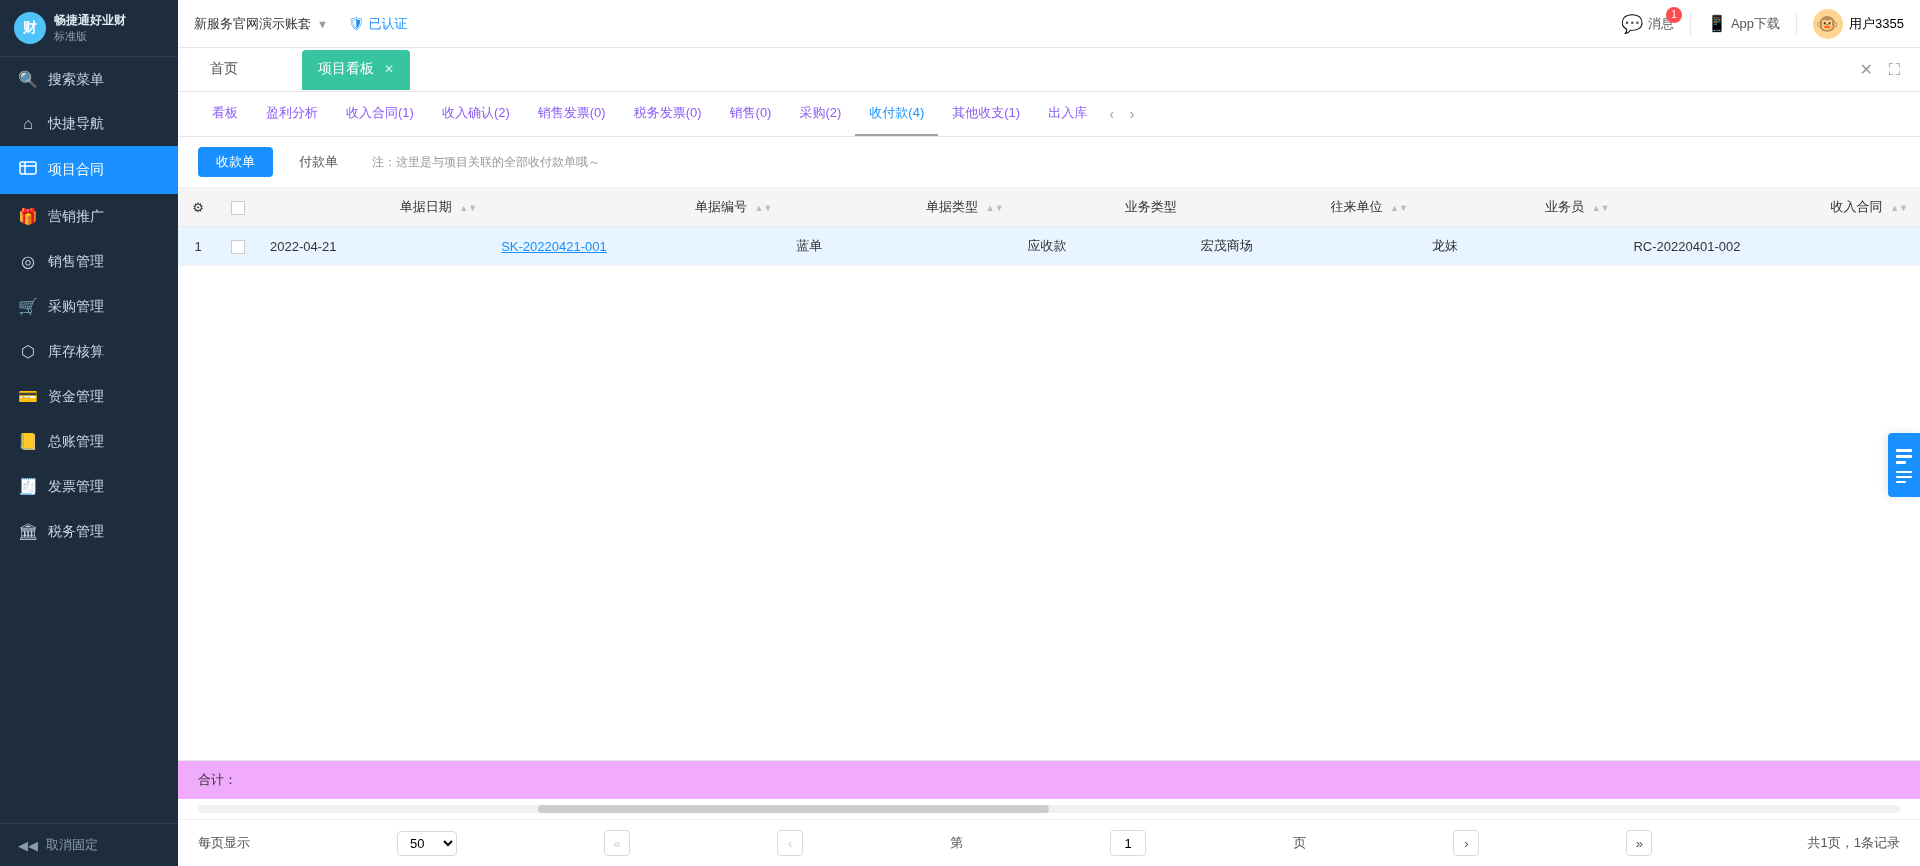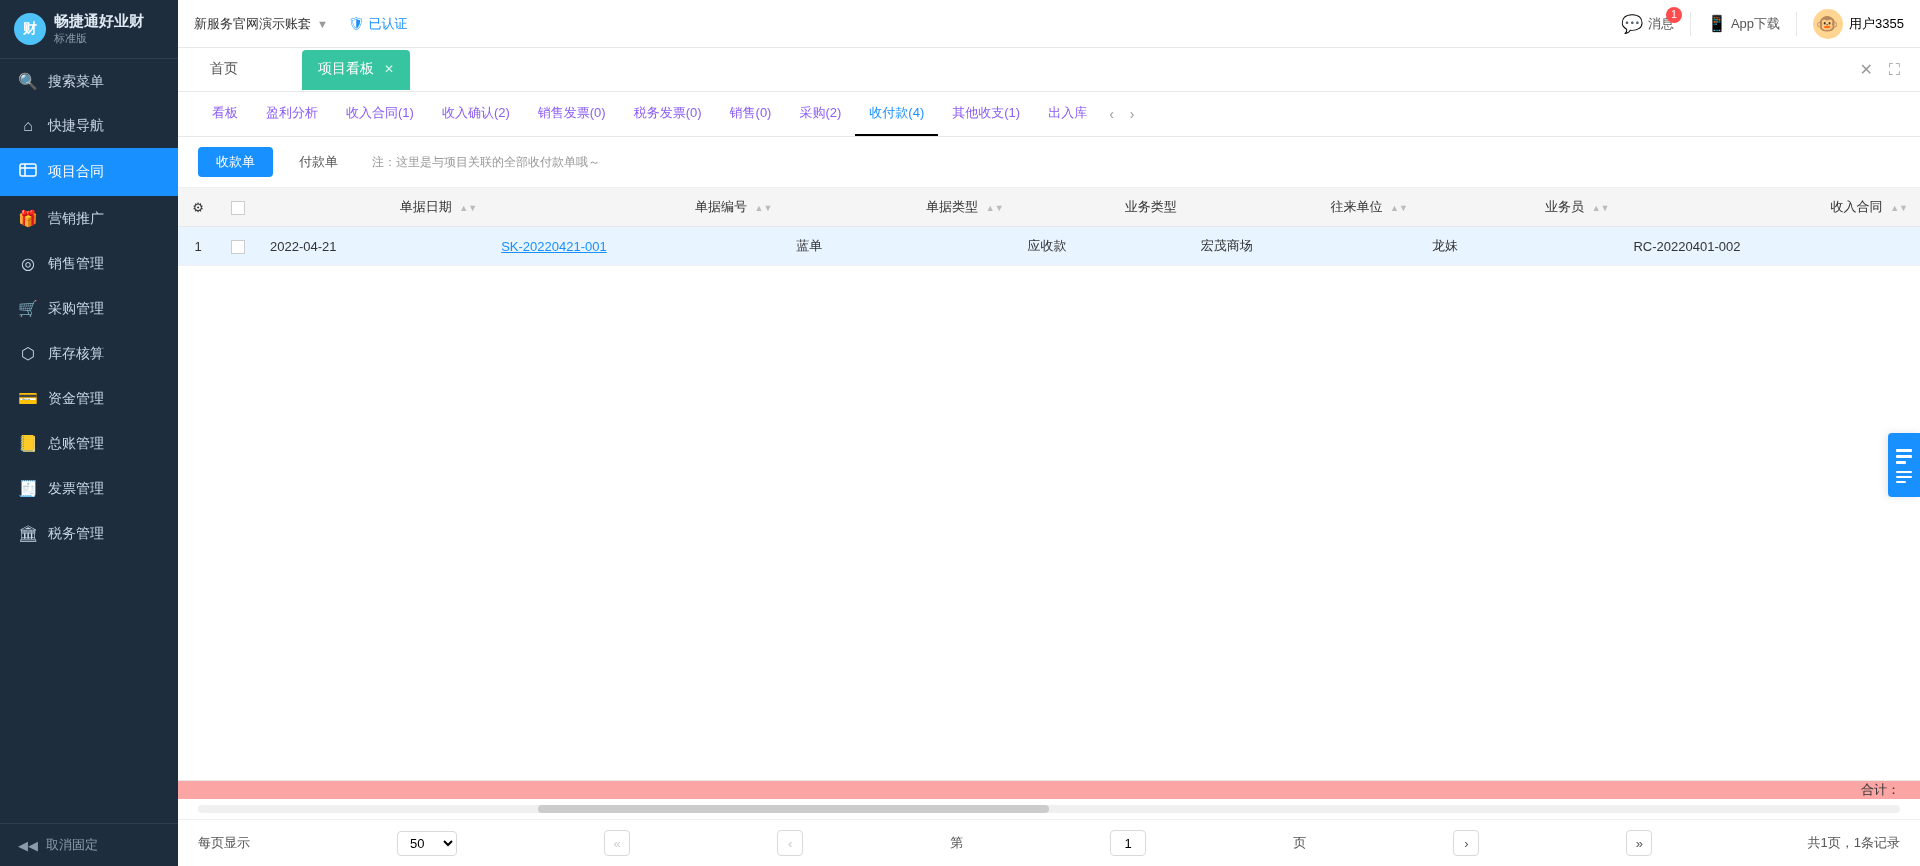--- a/index.html
+++ b/index.html
@@ -151,21 +151,21 @@
     }
     .subtabs::-webkit-scrollbar { height: 0; }
     .subtab {
       padding: 12px 14px;
       cursor: pointer;
       font-size: 13px;
       color: #8b5cf6;
       white-space: nowrap;
       border-bottom: 2px solid transparent;
     }
-    .subtab.active { color: #1890ff; border-bottom: 2px solid #000000; }
+    .subtab.active { color: #1890ff; border-bottom: 2px solid #a3a3a3; }
     .subtab-arrow { padding: 12px 8px; color: #999; cursor: pointer; font-size: 14px; }
 
     
     .panel-content { flex: 1; background: #fff; margin: 0; display: flex; flex-direction: column; overflow: hidden; }
 
     
     .panel-tabs {
       display: flex; align-items: center;
       padding: 10px 20px;
       gap: 8px;
@@ -206,27 +206,26 @@
     .td-link { color: #1890ff; cursor: pointer; text-decoration: underline; }
     .td-settings { width: 40px; text-align: center; }
     .td-checkbox { width: 40px; text-align: center; }
     .checkbox-box {
       width: 14px; height: 14px; border: 1px solid #ccc; background: #fff;
       display: inline-block; cursor: pointer; vertical-align: middle;
     }
 
     
     .table-total {
-      background: #fca5a5;
-      padding: 0 20px;
+      background: #f0abfc;
+      padding: 10px 20px;
       color: #333;
       font-size: 13px;
       border-top: 1px solid #e8e8e8;
       flex-shrink: 0;
-      text-align: right;
     }
 
     
     .table-scrollbar-row {
       padding: 6px 20px;
       background: #fff;
       flex-shrink: 0;
     }
     .table-scrollbar-inner {
       height: 8px; background: #f0f0f0; border-radius: 4px; width: 100%;
@@ -278,21 +277,21 @@
       box-shadow: -2px 0 8px rgba(0,0,0,0.1);
     }
   </style>
 </head>
 <body>
 
 <div class="sidebar">
   <div class="sidebar-logo">
     <div class="sidebar-logo-icon">财</div>
     <div>
-      <div style="font-size:15px;color:#e0eaf3;font-weight:bold;">畅捷通好业财</div>
+      <div style="font-size:12px;color:#e0eaf3;font-weight:bold;">畅捷通好业财</div>
       <div style="font-size:11px;color:#8a9bac;">标准版</div>
     </div>
   </div>
   <div class="sidebar-scroll">
 
     <div class="sidebar-item">
       <span class="sidebar-item-icon">🔍</span>
       <span class="sidebar-item-label">搜索菜单</span>
     </div>
     <div class="sidebar-item">

